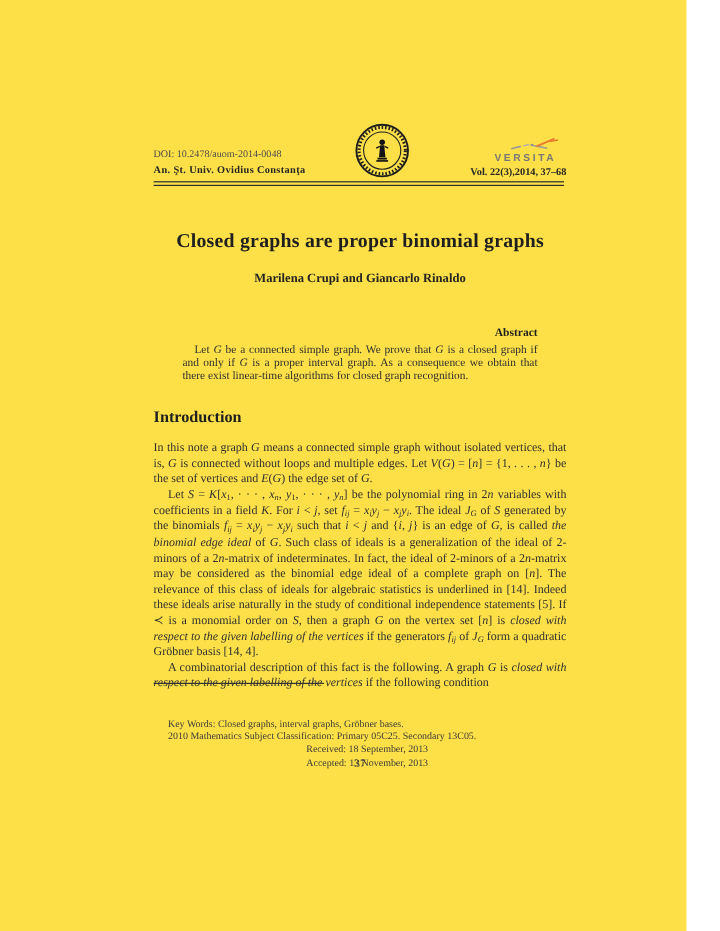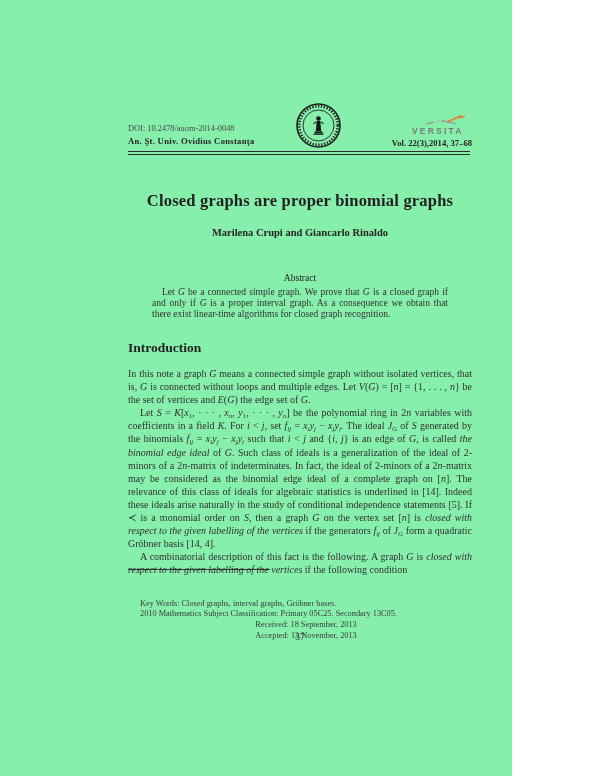--- a/index.html
+++ b/index.html
@@ -1,19 +1,19 @@
 <!DOCTYPE html>
 <html><head>
 <meta charset="utf-8">
 <style>
   html,body{margin:0;padding:0;background:#ffffff;}
   .page{
     position:relative;
-    width:512px;height:776px;
-    background:#86efac;
+    width:572px;height:776px;
+    background:#fde047;
     font-family:"Liberation Serif","DejaVu Serif",serif;
     color:#2e2e2e;
     overflow:hidden;
   }
   
   .hdr{
     position:absolute;left:128px;top:100px;width:344px;height:51px;
     display:flex;justify-content:space-between;align-items:flex-end;
   }
   .hdr-left{font-size:8.6px;line-height:13px;padding-bottom:3px;color:#3a3a3a;}
@@ -36,21 +36,21 @@
     position:absolute;left:60px;top:191px;width:480px;
     text-align:center;font-size:16.5px;font-weight:bold;color:#1f1f1f;
     letter-spacing:.2px;
   }
   .authors{
     position:absolute;left:60px;top:227px;width:480px;
     text-align:center;font-size:10.5px;font-weight:bold;color:#242424;
   }
   
   .abstract{position:absolute;left:152px;top:272px;width:296px;}
-  .abstract-h{text-align:center;font-weight:normal;font-size:9.6px;color:#1f1f1f;margin-bottom:4px;}
+  .abstract-h{text-align:right;font-weight:bold;font-size:9.6px;color:#1f1f1f;margin-bottom:4px;}
   .abstract-t{
     font-size:9.5px;line-height:11.2px;text-align:justify;margin:0;
     text-indent:10px;color:#303030;
   }
   
   .sec-h{
     position:absolute;left:128px;top:340px;font-size:13.5px;font-weight:bold;color:#1f1f1f;
   }
   .bodytext{position:absolute;left:128px;top:367px;width:344px;}
   .bodytext p{

